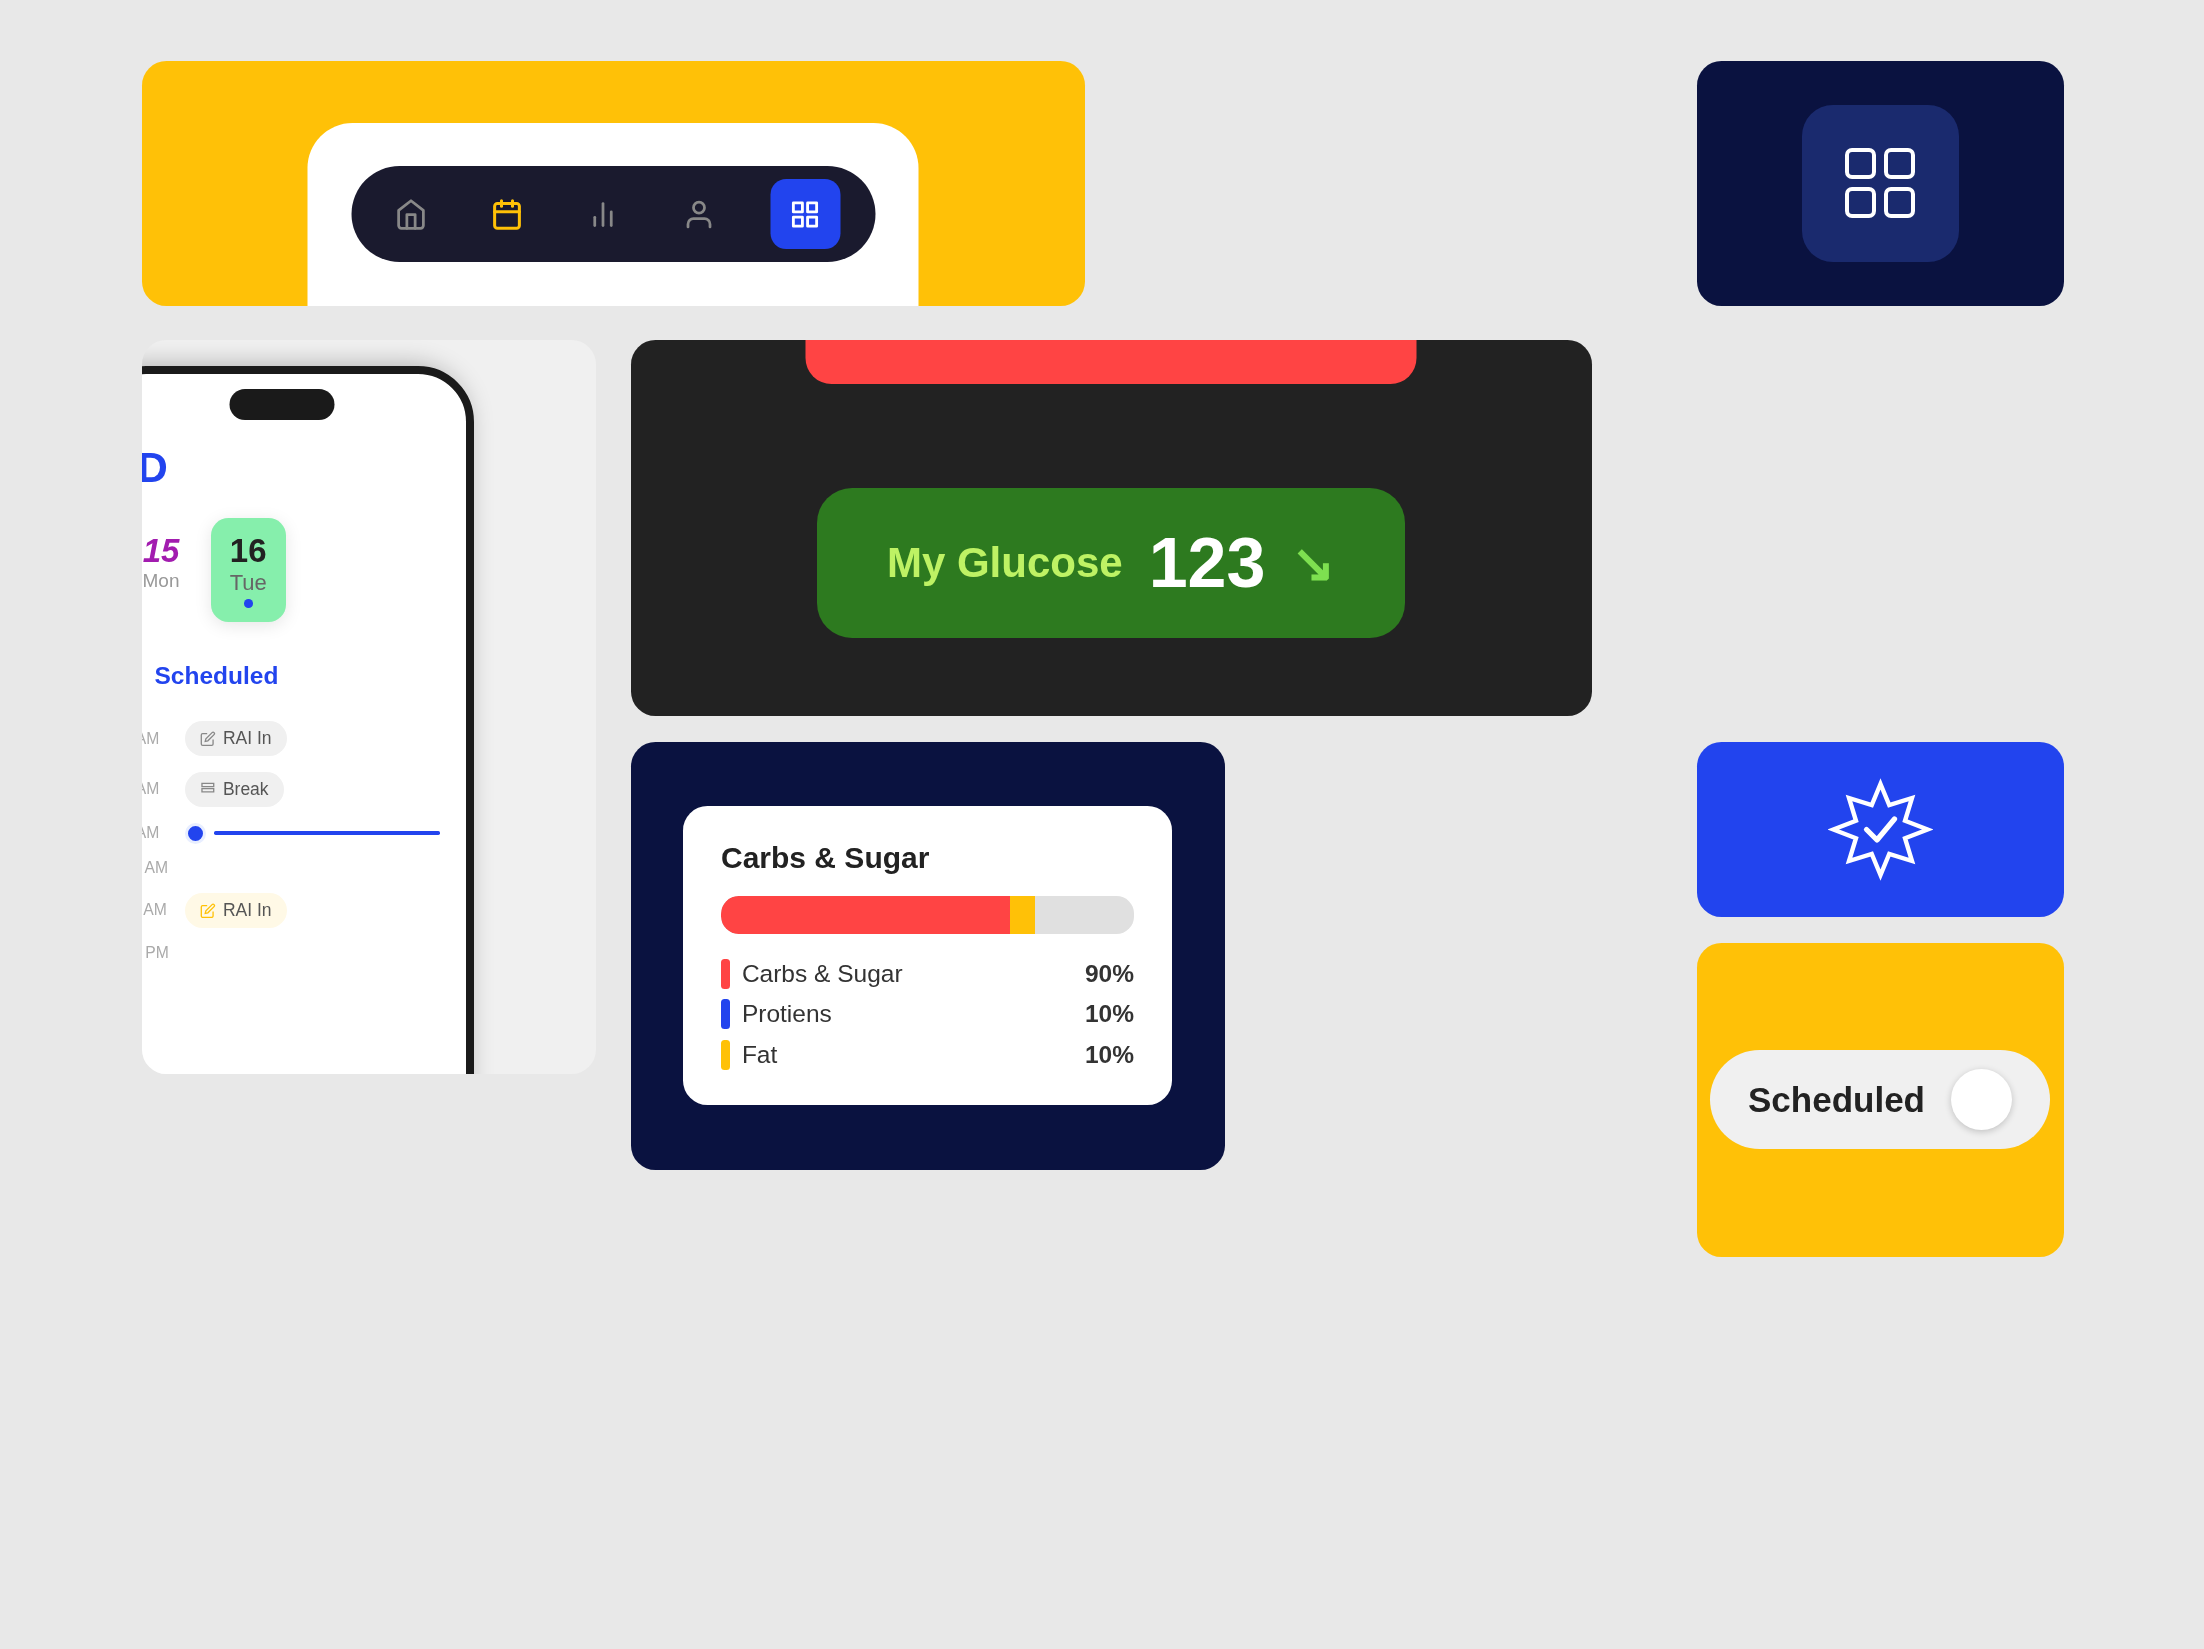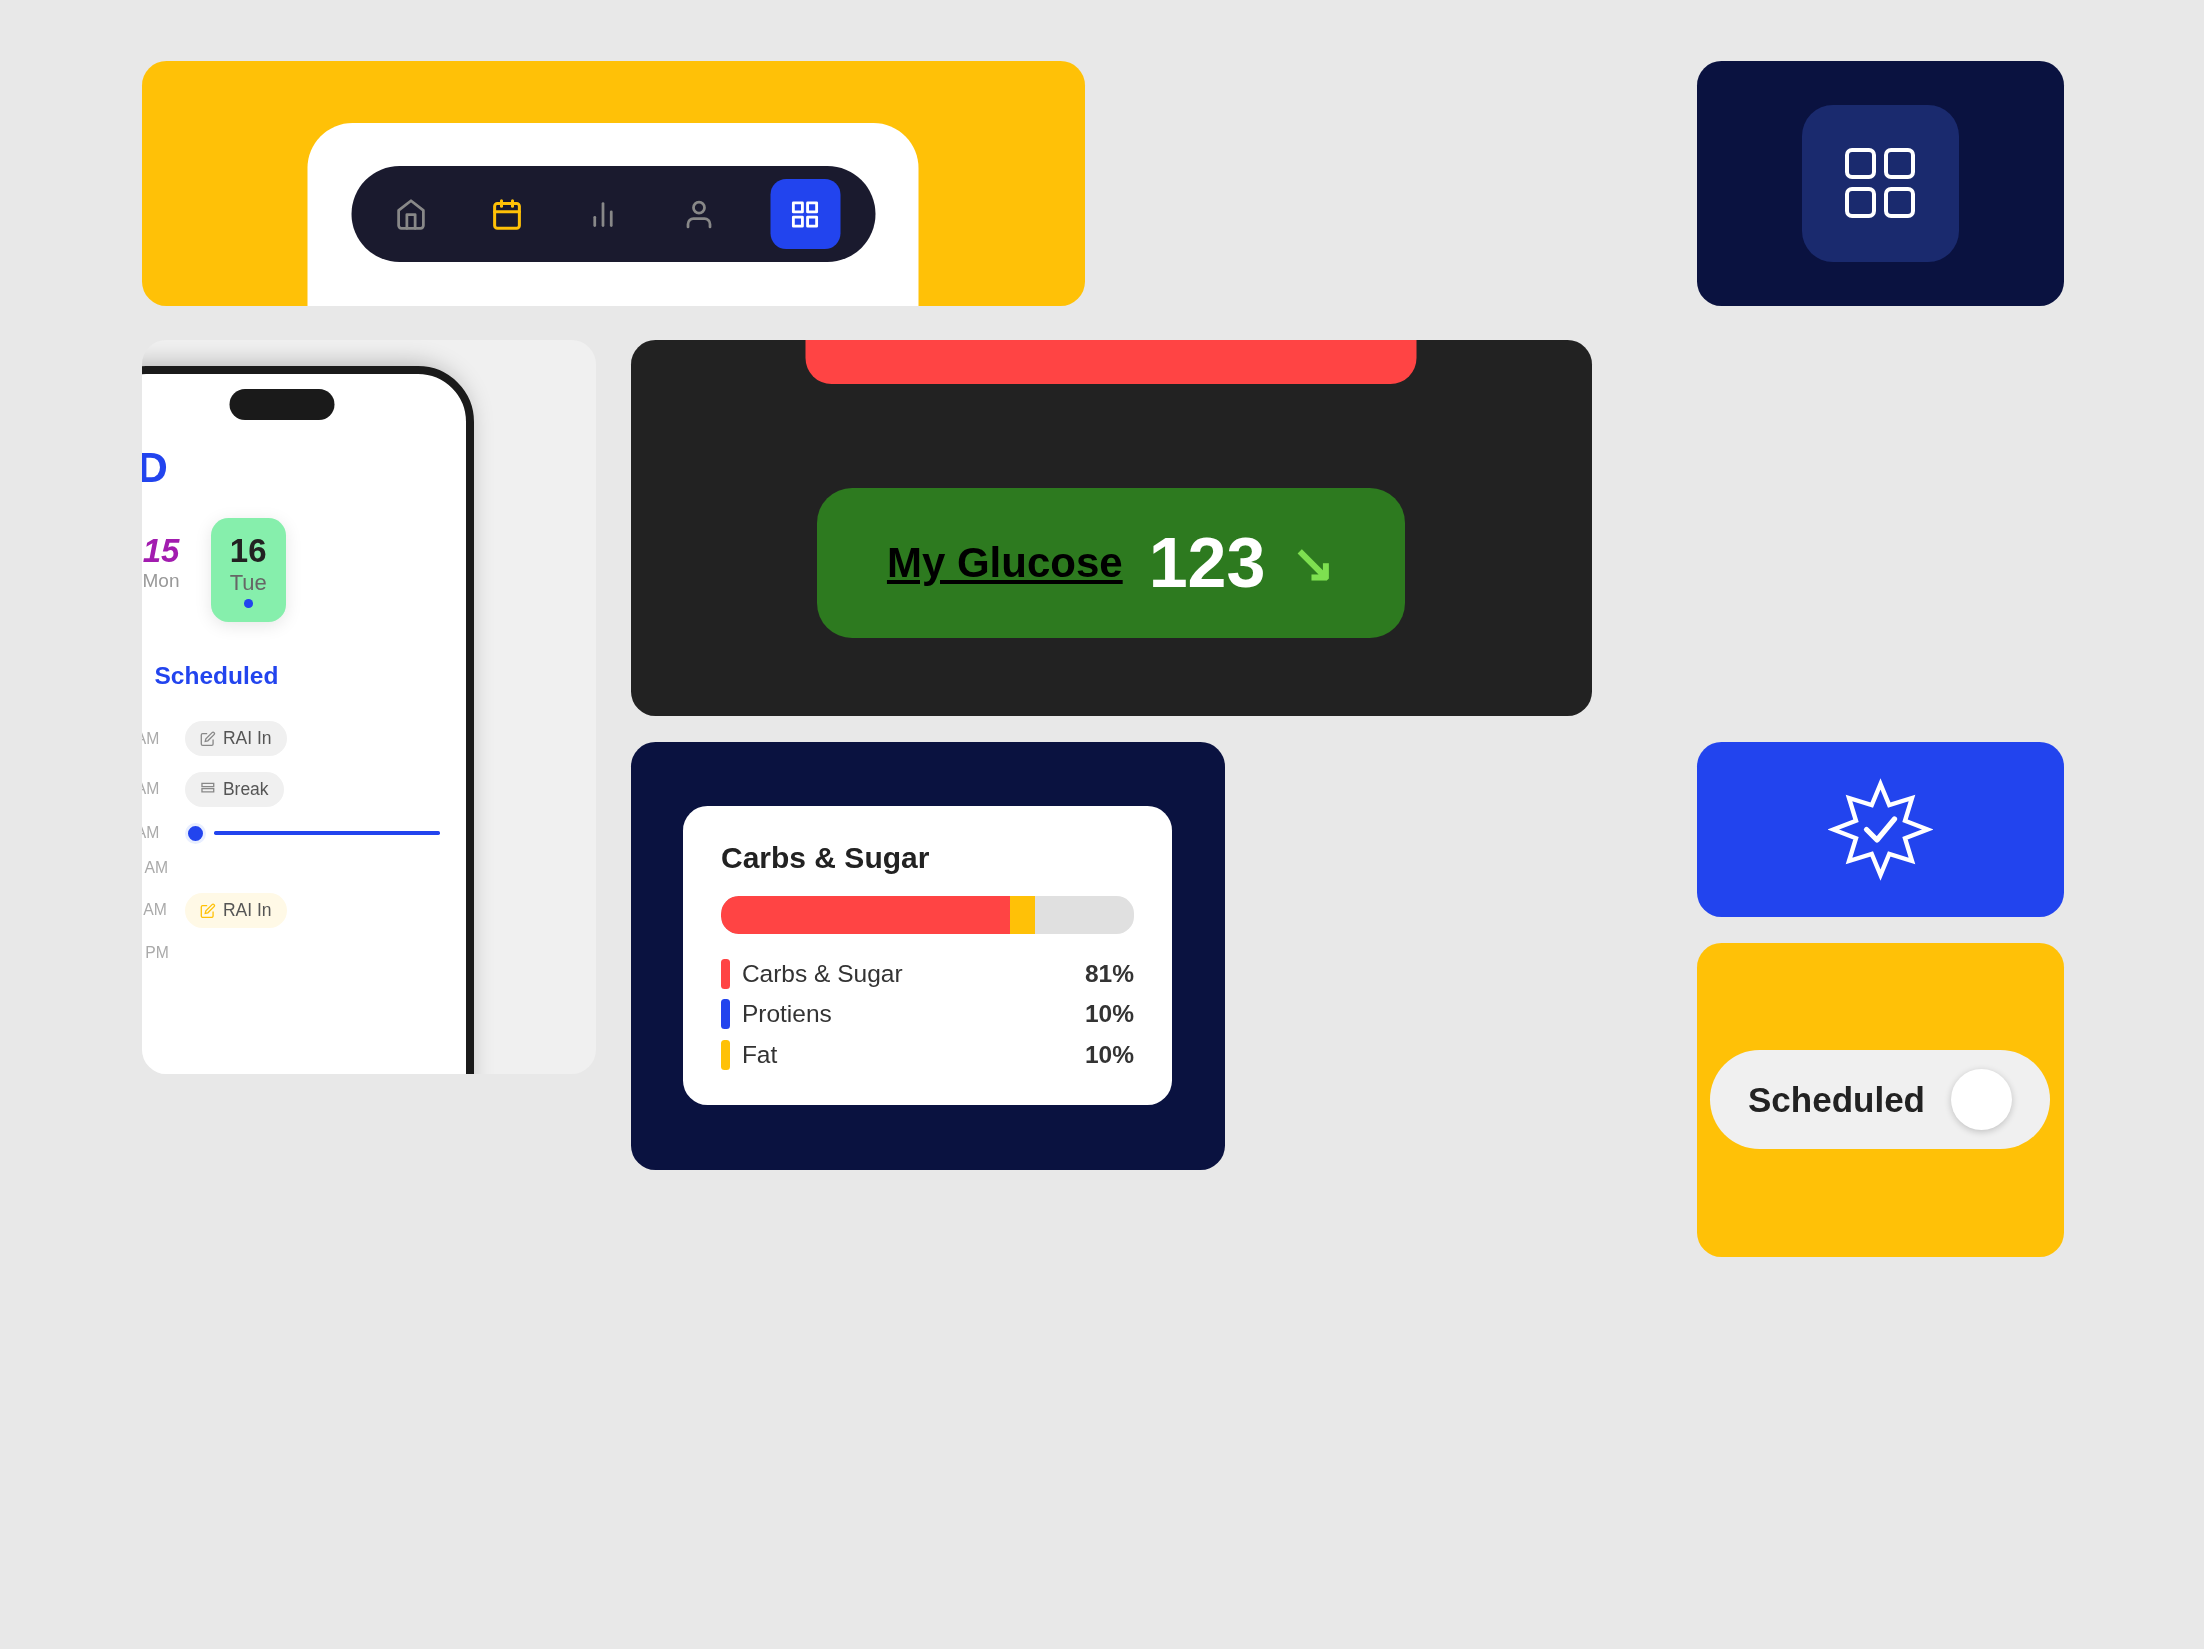--- a/index.html
+++ b/index.html
@@ -244,22 +244,21 @@
       border-radius: 35px;
       padding: 35px 70px;
       display: flex;
       align-items: center;
       gap: 26px;
       margin-top: 35px;
     }
     .glucose-label {
       font-size: 42px;
       font-weight: 600;
-      color: #000000;
-      text-decoration: underline;
+      color: #bef264;
     }
     .glucose-value {
       font-size: 70px;
       font-weight: 700;
       color: #fff;
     }
     .glucose-arrow {
       font-size: 52px;
       color: #7ee050;
       font-weight: 700;
@@ -509,21 +508,21 @@
       <div class="carbs-bar-track">
         <div class="carbs-bar-red"></div>
         <div class="carbs-bar-yellow"></div>
       </div>
       <ul class="carbs-legend">
         <li>
           <div class="legend-left">
             <div class="legend-dot-red"></div>
             <span>Carbs &amp; Sugar</span>
           </div>
-          <span class="legend-pct">81%</span>
+          <span class="legend-pct">90%</span>
         </li>
         <li>
           <div class="legend-left">
             <div class="legend-dot-blue"></div>
             <span>Protiens</span>
           </div>
           <span class="legend-pct">10%</span>
         </li>
         <li>
           <div class="legend-left">

